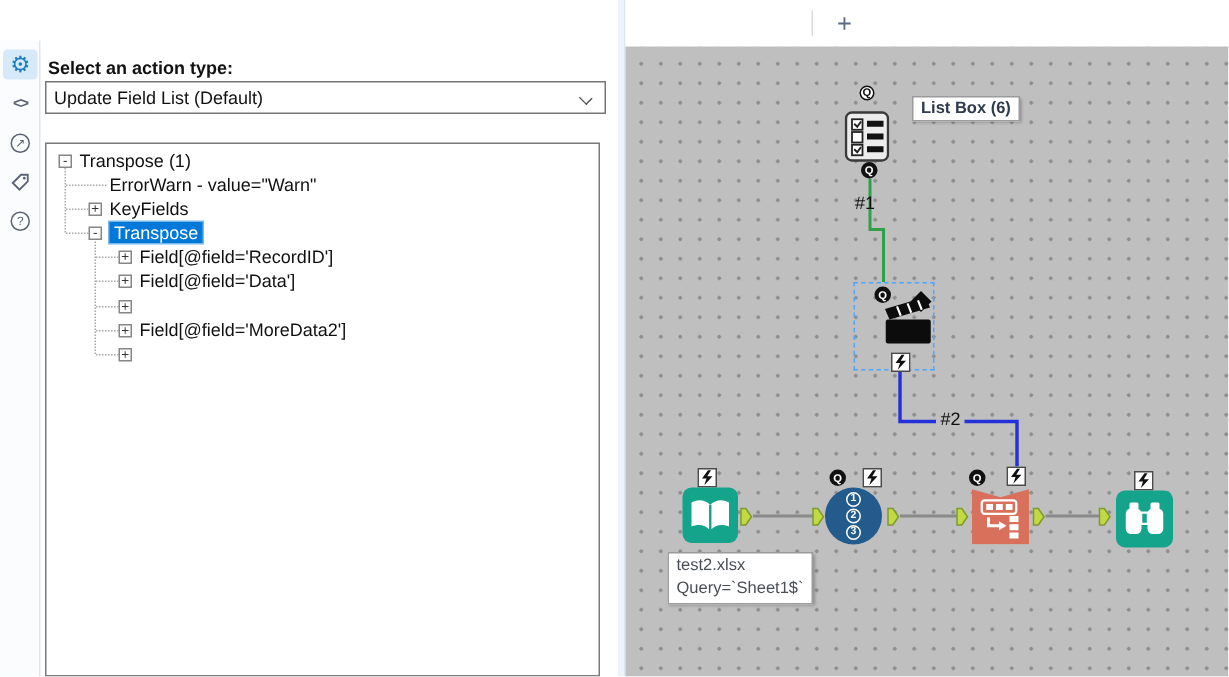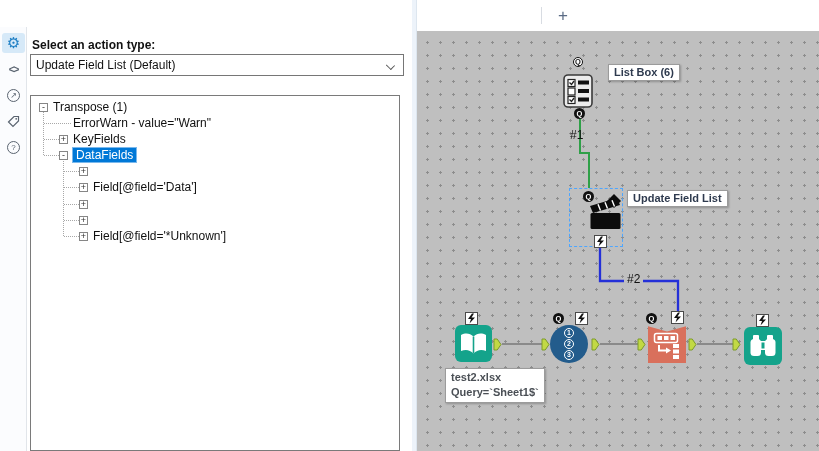--- a/index.html
+++ b/index.html
@@ -91,21 +91,21 @@
     border:1px dashed #4da6ff; }
   #action-q   { left:166px; top:160px; }
   #action-icon{ left:170px; top:162px; }
   #action-bolt{ left:177px; top:204px; }
   #action-note{ left:210px; top:159px; }
   #c2-label   { left:207px; top:241px; }
   #in-bolt    { left:48px;  top:281px; }
   #in-icon    { left:38px;  top:294px; width:37px; height:37px; background:#14a38b; border-radius:6px;
     display:flex; align-items:center; justify-content:center; }
   #in-out     { left:76px;  top:307px; }
-  #in-note    { left:28px;  top:337px; font-weight:bold; color:#4a4f55; line-height:15px; }
+  #in-note    { left:28px;  top:337px; font-weight:normal; color:#4a4f55; line-height:15px; }
   #rid-in     { left:124px; top:307px; }
   #rid-icon   { left:133px; top:294px; width:38px; height:38px; border-radius:50%; background:#235c8c;
     display:flex; flex-direction:column; align-items:center; justify-content:center; gap:1px; }
   #rid-q      { left:136px; top:282px; }
   #rid-bolt   { left:158px; top:281px; }
   #rid-out    { left:174px; top:307px; }
   .num-circ { width:10px; height:10px; border:1.3px solid #fff; border-radius:50%;
     color:#fff; font-size:7px; font-weight:bold; line-height:7.5px; text-align:center; }
   #tr-in      { left:220px; top:307px; }
   #tr-icon    { left:231px; top:294px; width:38px; height:38px; background:#d9705c;
@@ -168,38 +168,39 @@
       </div>
       <div class="trow l1leaf r1">
         <span>ErrorWarn - value="Warn"</span>
       </div>
       <div class="trow l1 r2">
         <span class="expander">+</span>
         <span>KeyFields</span>
       </div>
       <div class="trow l1 r3">
         <span class="expander">-</span>
-        <span class="sel-node">DataFields</span>
+        <span class="sel-node">Transpose</span>
       </div>
       <div class="trow l2 r4">
         <span class="expander">+</span>
+        <span>Field[@field='RecordID']</span>
       </div>
       <div class="trow l2 r5">
         <span class="expander">+</span>
         <span>Field[@field='Data']</span>
       </div>
       <div class="trow l2 r6">
         <span class="expander">+</span>
       </div>
       <div class="trow l2 r7">
         <span class="expander">+</span>
+        <span>Field[@field='MoreData2']</span>
       </div>
       <div class="trow l2 r8">
         <span class="expander">+</span>
-        <span>Field[@field='*Unknown']</span>
       </div>
     </div>
   </div>
 
   <div id="splitter"></div>
 
   <div id="tabbar">
     <div id="tab-divider"></div>
     <div id="new-tab-btn">+</div>
   </div>
@@ -239,21 +240,20 @@
       <line x1="11" y1="11.2" x2="13.5" y2="17.5" stroke="#fff" stroke-width="1.4"></line>
       <line x1="18" y1="9.2" x2="20.5" y2="15.5" stroke="#fff" stroke-width="1.4"></line>
       <line x1="25" y1="7.2" x2="27.5" y2="13.5" stroke="#fff" stroke-width="1.4"></line>
       <rect x="3.5" y="20" width="30" height="16" rx="1.5" fill="#0c0c0c"></rect>
     </svg>
     <span class="bolt ctool" id="action-bolt">
       <svg width="11" height="11" viewBox="0 0 11 11">
         <polygon points="6,0.5 2,6 5,6 3.5,10.5 9,4.5 5.5,4.5 8,0.5" fill="#111"></polygon>
       </svg>
     </span>
-    <div class="note" id="action-note">Update Field List</div>
 
     <span class="bolt ctool" id="in-bolt">
       <svg width="11" height="11" viewBox="0 0 11 11">
         <polygon points="6,0.5 2,6 5,6 3.5,10.5 9,4.5 5.5,4.5 8,0.5" fill="#111"></polygon>
       </svg>
     </span>
     <div class="ctool" id="in-icon">
       <svg width="29" height="26" viewBox="0 0 29 26">
         <path d="M2 4 C7 1.5 11 2.5 14.5 5.5 C18 2.5 22 1.5 27 4 L27 20 C22 18 18 19 14.5 22.5 C11 19 7 18 2 20 Z" fill="#fff"></path>
         <line x1="14.5" y1="5.5" x2="14.5" y2="22.5" stroke="#14a38b" stroke-width="1.6"></line>

